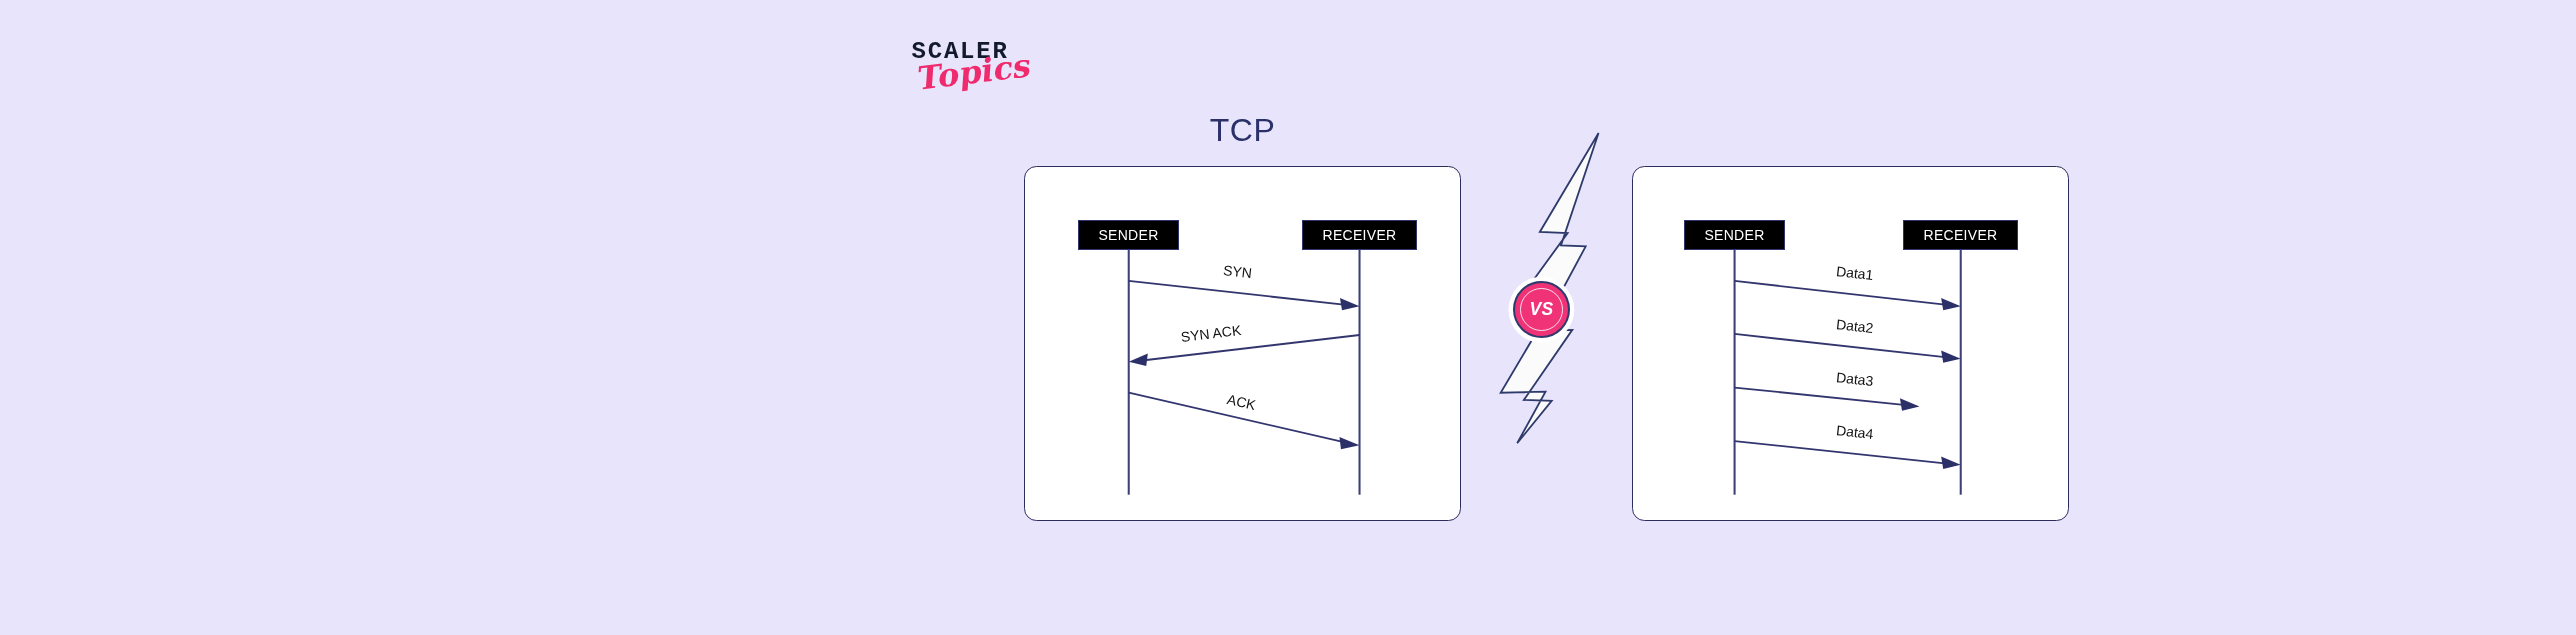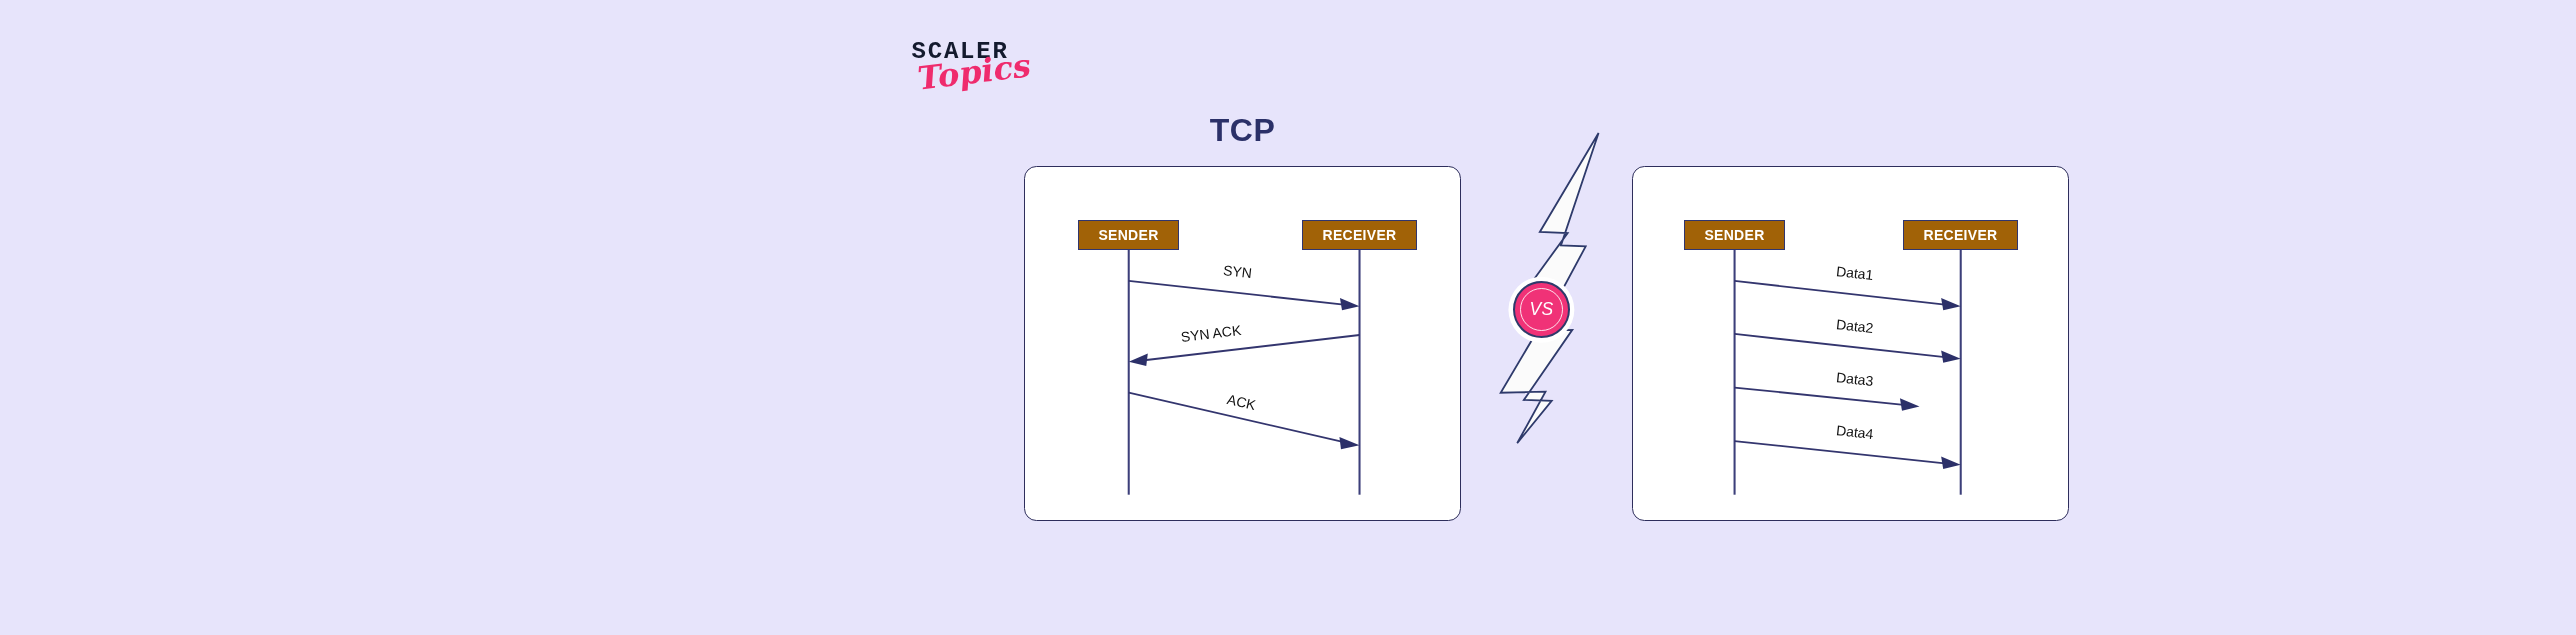--- a/index.html
+++ b/index.html
@@ -69,36 +69,36 @@
   }
   #panel-tcp { left: 1024px; top: 166px; }
   #panel-udp { left: 1632px; top: 166px; }
 
   .panel-title {
     position: absolute;
     width: 437px;
     text-align: center;
     top: 114px;
     font-size: 32px;
-    font-weight: 700;
+    font-weight: 400;
     color: #2b3068;
     letter-spacing: 0.5px;
     line-height: 1;
   }
   #title-tcp { left: 1024px; }
   #title-udp { left: 1632px; }
 
   
   .node-box {
     position: absolute;
-    background: #a16207;
+    background: #000000;
     border: 1px solid #30356f;
     color: #ffffff;
     font-size: 14px;
-    font-weight: 700;
+    font-weight: 400;
     letter-spacing: 0.3px;
     display: flex;
     align-items: center;
     justify-content: center;
     box-sizing: border-box;
     height: 30px;
     white-space: nowrap;
   }
 
   
@@ -156,21 +156,21 @@
     position: absolute;
     left: 4.6px; top: 4.6px;
     right: 4.6px; bottom: 4.6px;
     border: 1px solid rgba(255,255,255,0.85);
     border-radius: 50%;
   }
   .vs-text {
     position: relative;
     color: #ffffff;
     font-size: 17.5px;
-    font-weight: 400;
+    font-weight: 700;
     font-style: italic;
     letter-spacing: 0.3px;
     line-height: 1;
   }
 </style>
 </head>
 <body>
 
 <div class="stage">
 

